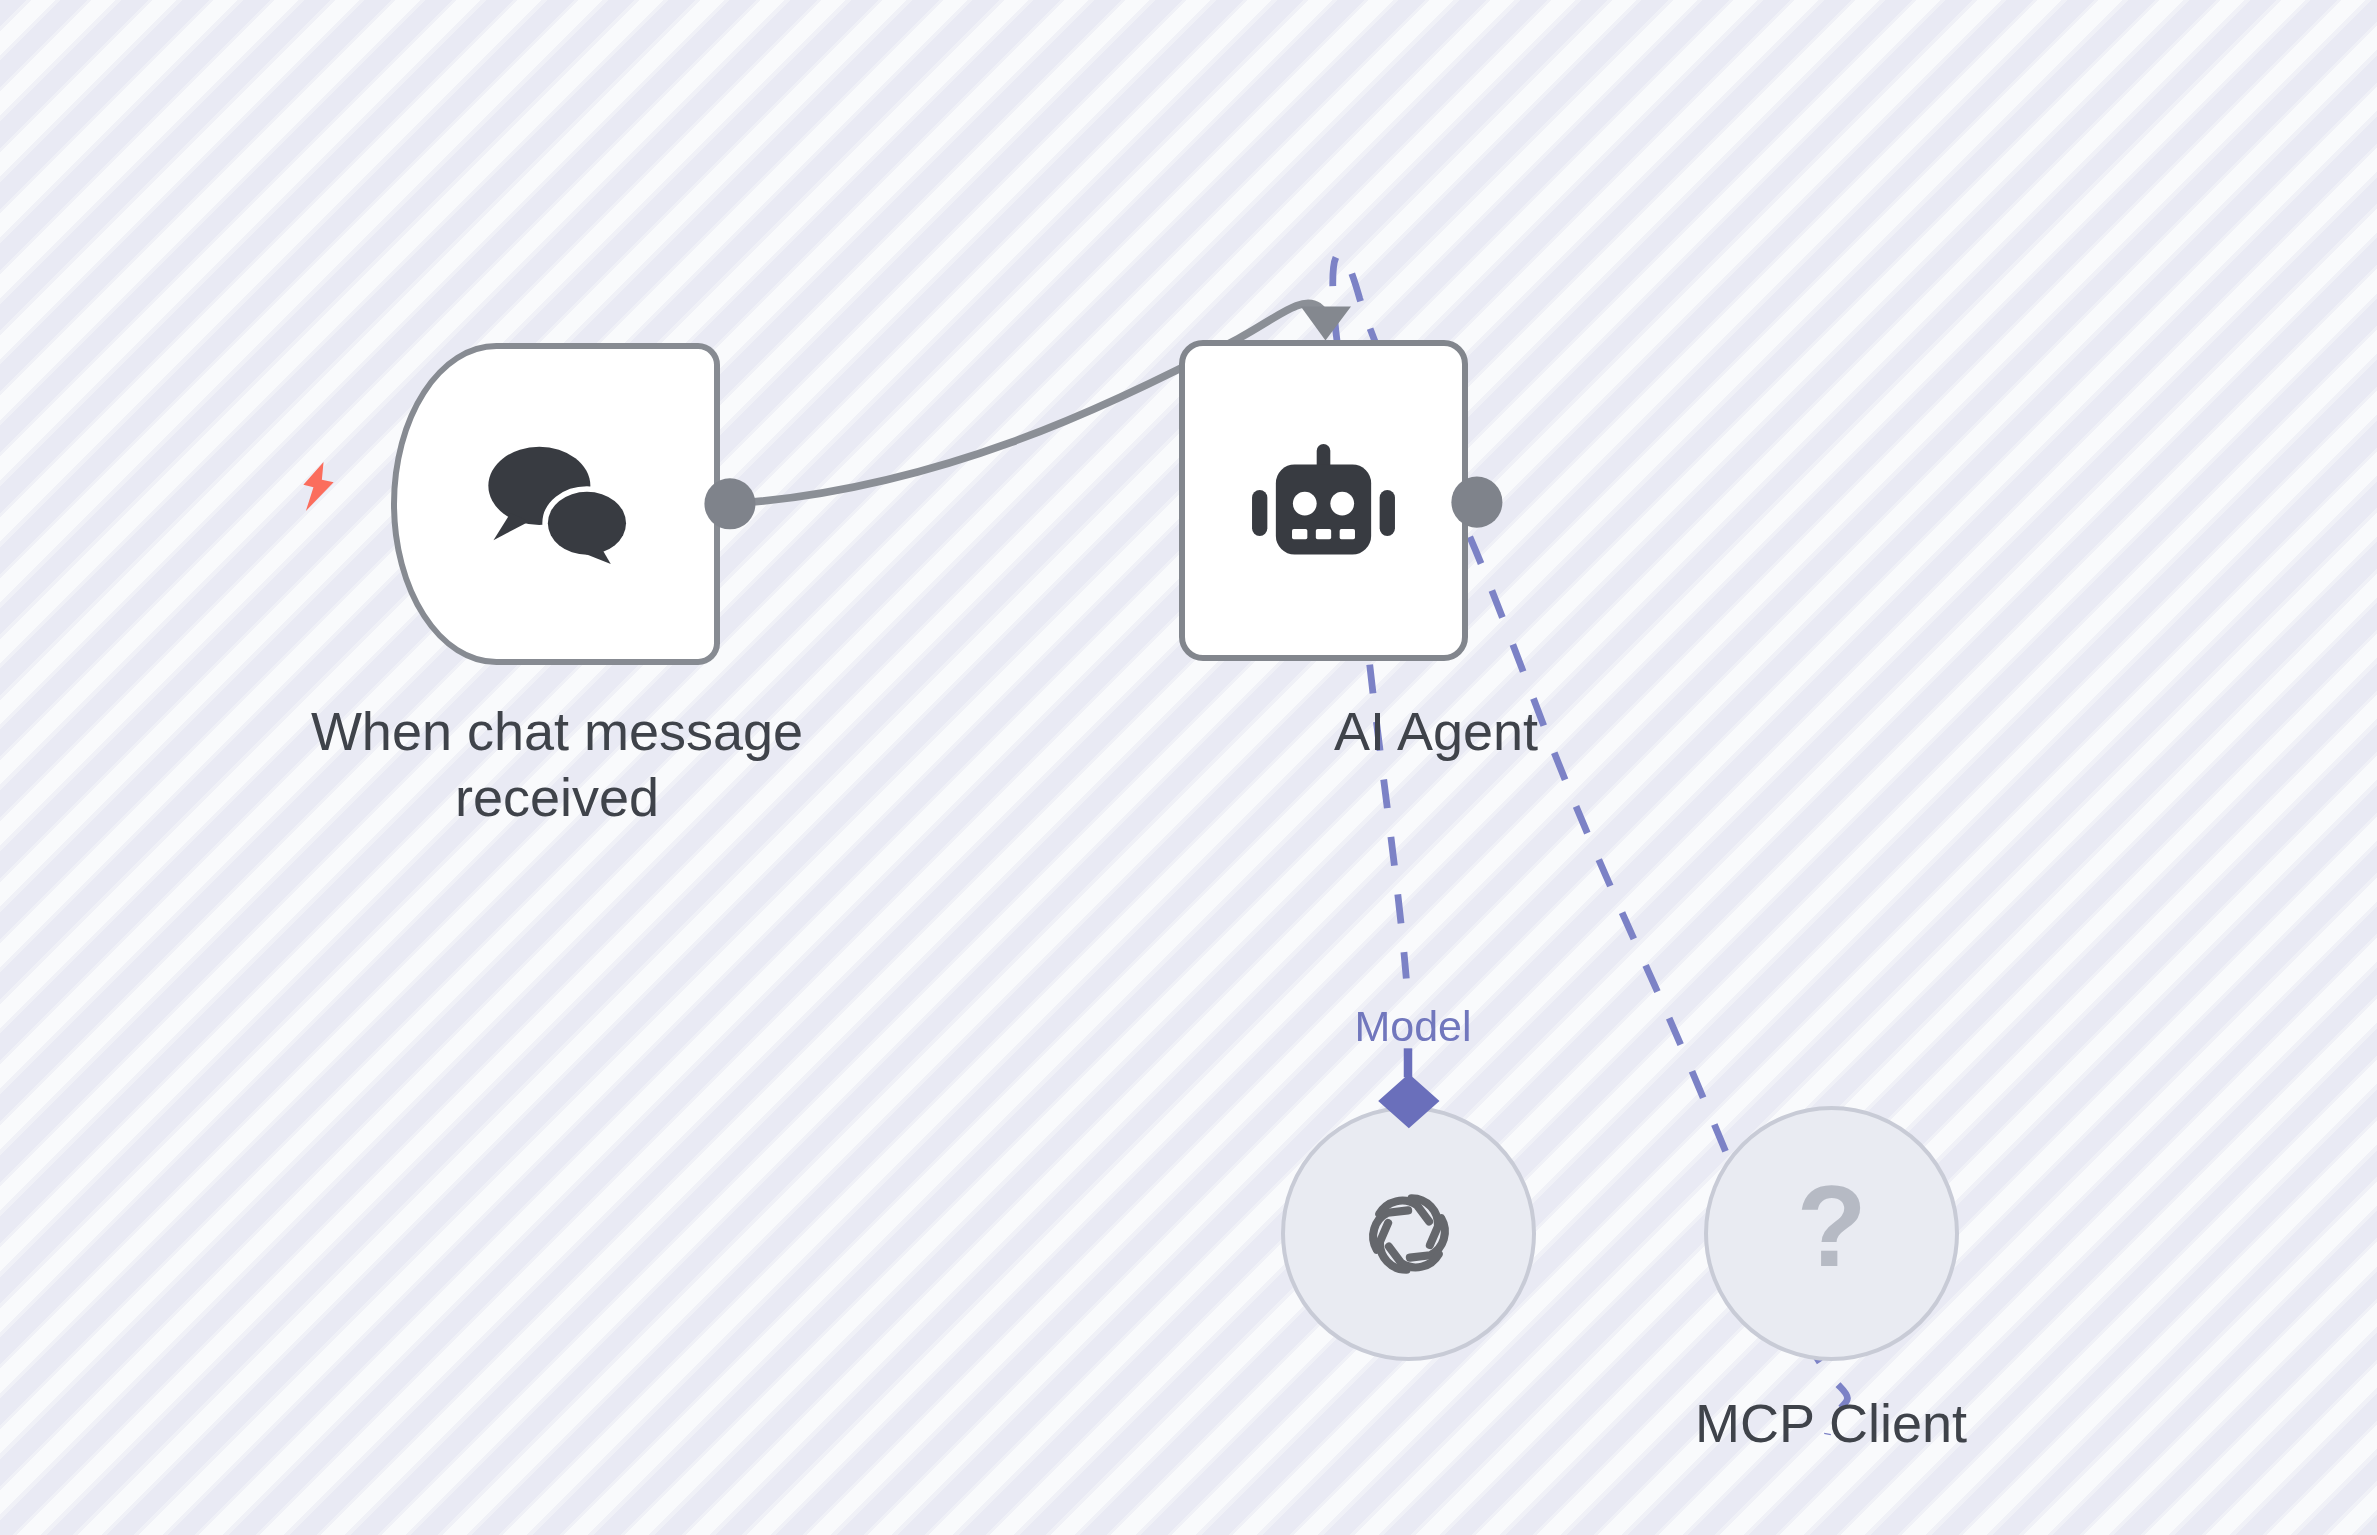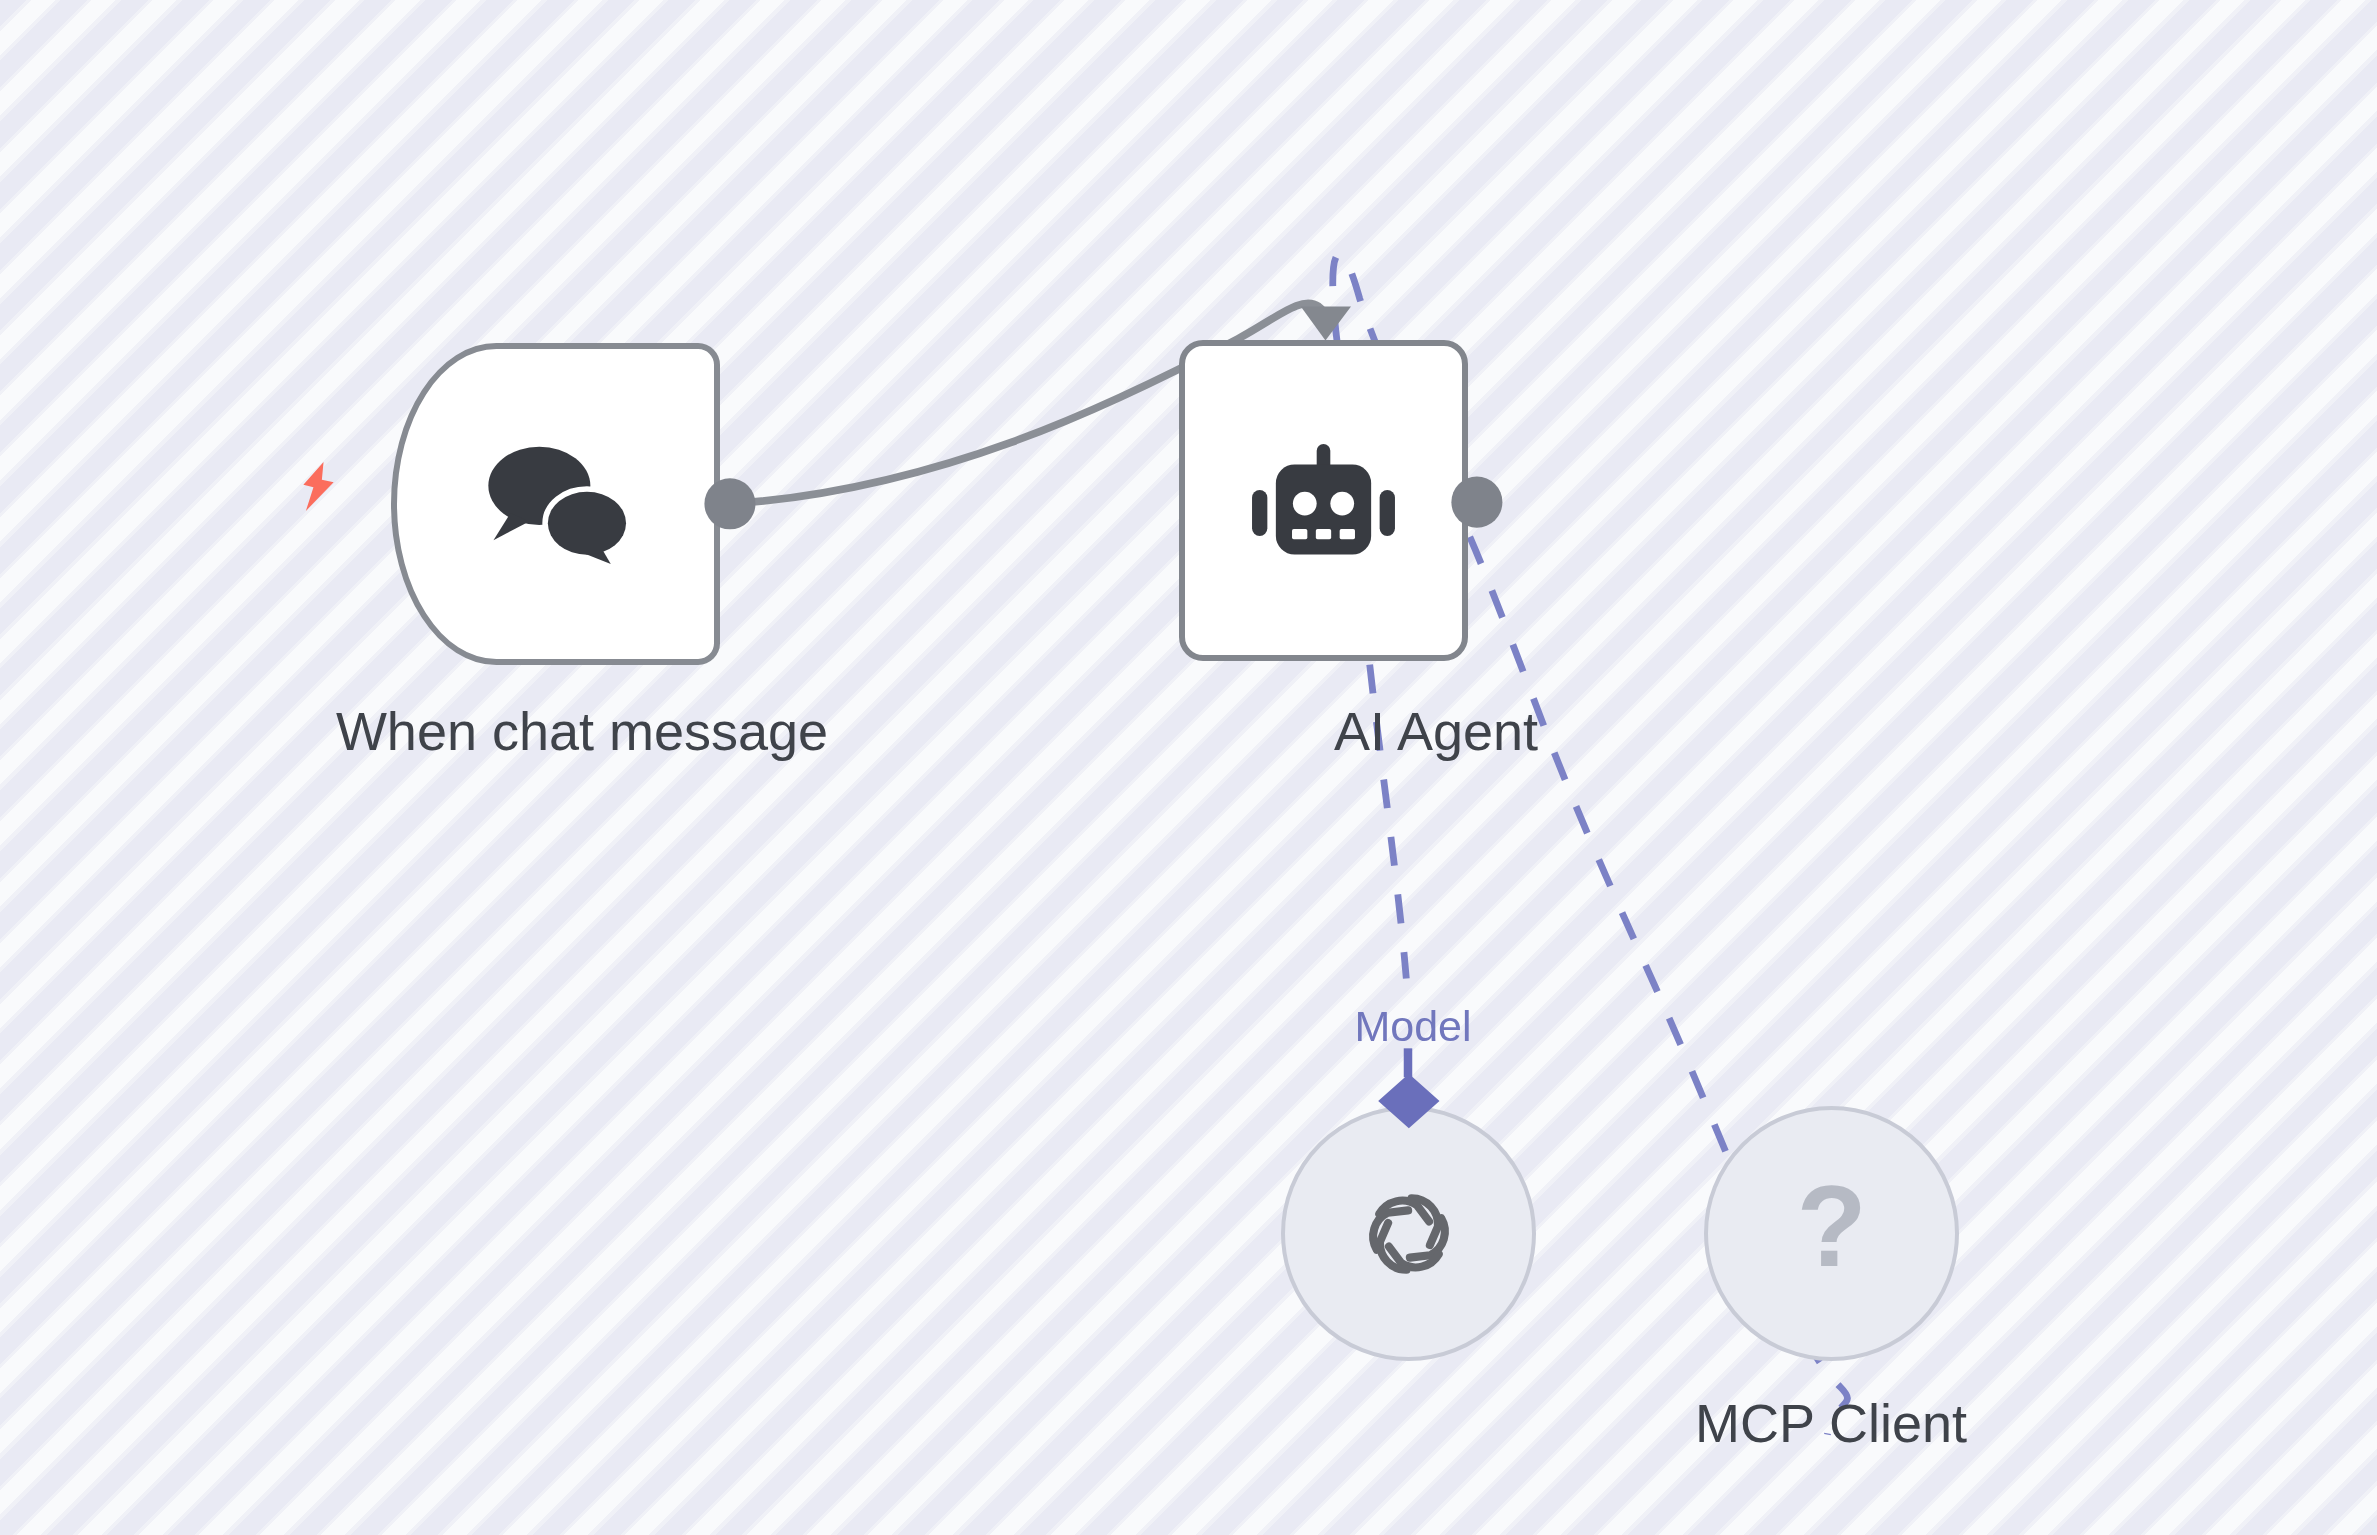--- a/index.html
+++ b/index.html
@@ -53,21 +53,21 @@
 
   .node-label {
     position: absolute; z-index: 2;
     transform: translateX(-50%);
     font-size: 54px; line-height: 66px;
     font-weight: 500;
     color: #3f434a;
     text-align: center;
     white-space: nowrap;
   }
-  .label-trigger { left: 582px;  top: 698px; }
+  .label-trigger { left: 557px;  top: 698px; }
   .label-agent   { left: 1388px; top: 698px; margin-left: 48px; }
   .label-openai  { left: 1410px; top: 1390px; }
   .label-mcp     { left: 1831px; top: 1390px; }
   .label-trigger span { display: block; }
 
   .model-label {
     position: absolute; z-index: 2;
     left: 1413px; top: 1002px;
     transform: translateX(-50%);
     font-size: 43px; font-weight: 500;
@@ -114,20 +114,21 @@
         <ellipse cx="66" cy="48" rx="60" ry="46"></ellipse>
         <path d="M32 80 L12 112 L54 90 Z"></path>
       </g>
       <ellipse cx="122" cy="92" rx="46" ry="37" fill="#383b41" stroke="#ffffff" stroke-width="13"></ellipse>
       <path d="M136 116 L150 140 L110 124 Z" fill="#383b41"></path>
       <ellipse cx="122" cy="92" rx="46" ry="37" fill="#383b41"></ellipse>
     </svg>
   </div>
   <div class="node-label label-trigger">
     <span>When chat message</span>
+    <span>received</span>
   </div>
 
   <div class="node node-agent">
     <svg width="143" height="114" viewBox="0 0 168 134">
       <g fill="#383b41">
         <rect x="76" y="0" width="16" height="36" rx="8"></rect>
         <rect x="28" y="24" width="112" height="106" rx="22"></rect>
         <rect x="0" y="54" width="18" height="54" rx="9"></rect>
         <rect x="150" y="54" width="18" height="54" rx="9"></rect>
       </g>

